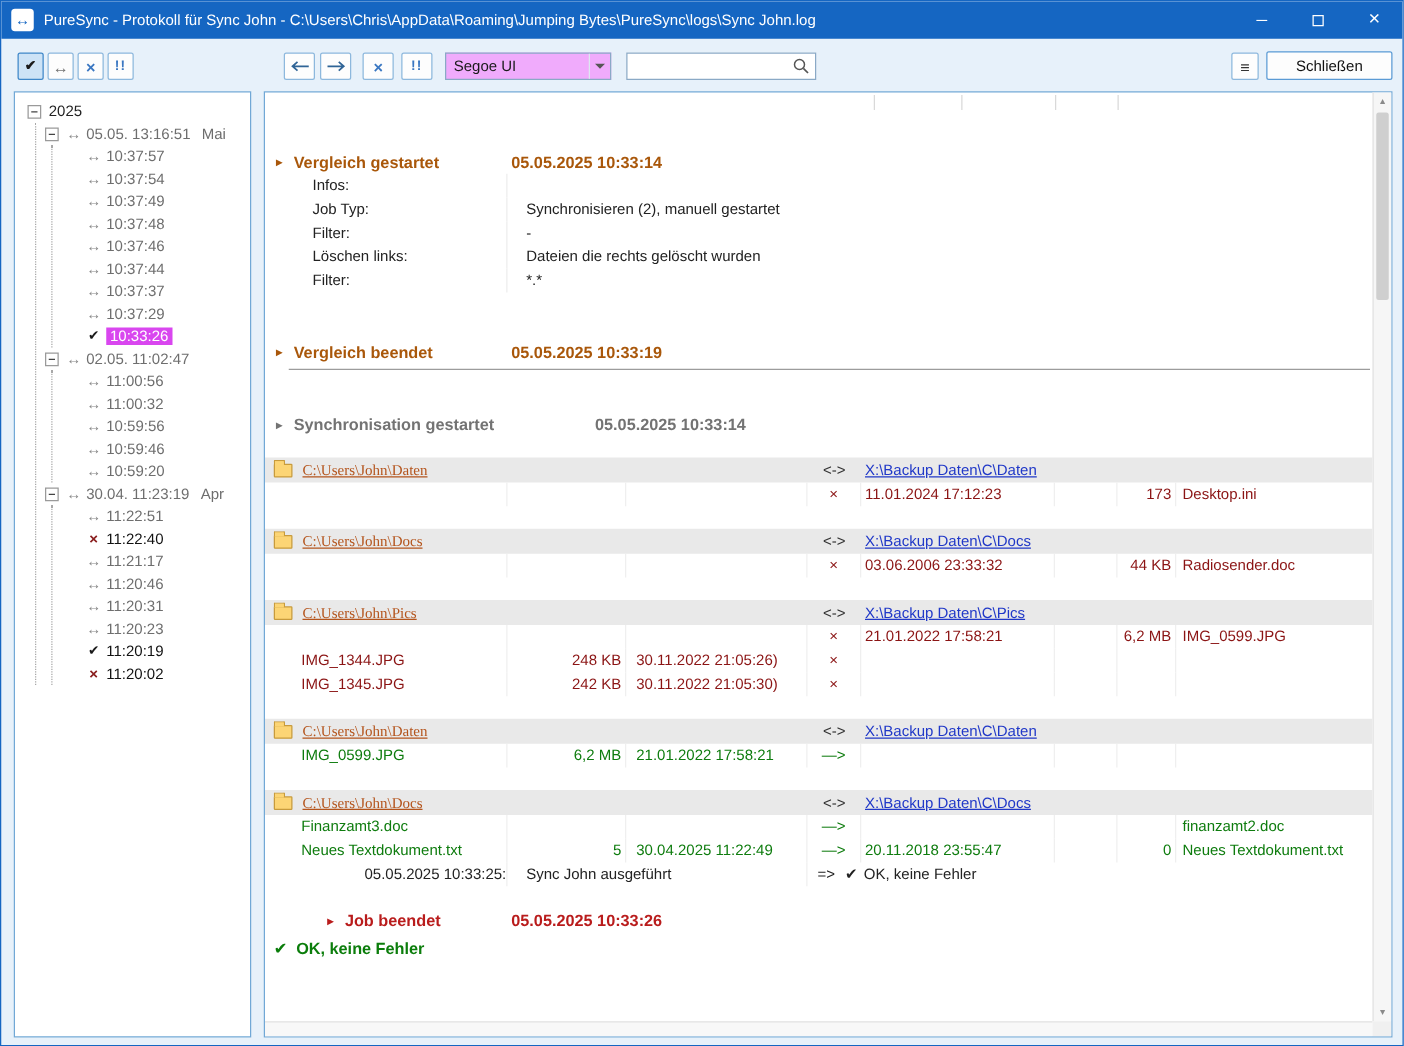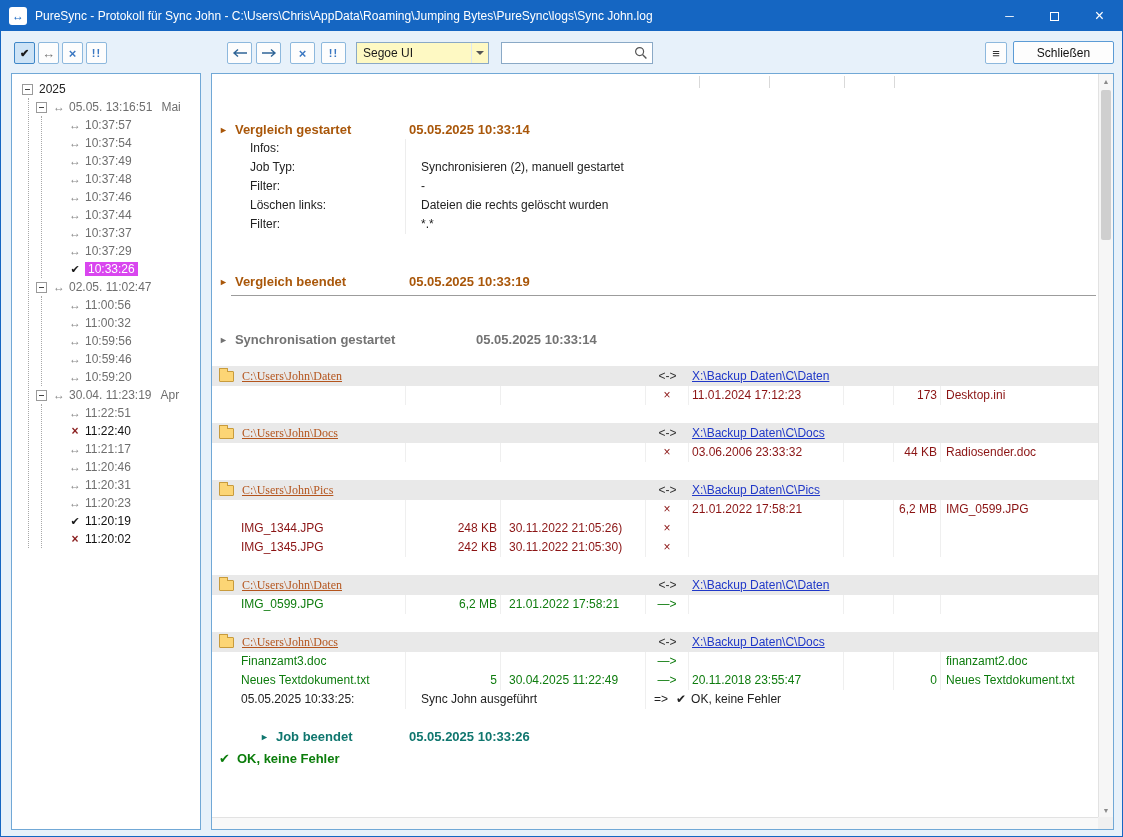--- a/index.html
+++ b/index.html
@@ -23,21 +23,21 @@
   .nav-group .tbtn { width: 25px; }
   .nav-group .tbtn:nth-child(3) { margin-left: 5px; }
   .nav-group .tbtn:nth-child(4) { margin-left: 2px; }
   .tbtn { width: 21px; height: 22px; background: #fdfdfd; border: 1px solid #8db8dd; border-radius: 2px; display: flex; align-items: center; justify-content: center; padding: 0; }
   .tbtn.pressed { background: #cde3f6; border-color: #3f87c8; }
   .tico { line-height: 1; }
   .icon-check { color: #1b1b1b; font-weight: bold; font-size: 11px; }
   .icon-sync { color: #767676; font-size: 13px; }
   .icon-cross { color: #3a77c2; font-weight: bold; font-size: 13px; }
   .icon-excl { color: #3a77c2; font-weight: bold; font-size: 11px; letter-spacing: 1px; }
-  .fontsel { position: absolute; left: 355px; top: 11px; width: 133px; height: 22px; background: #fef9c3; border: 1px solid #8aa9c6; display: flex; align-items: center; font-size: 12px; }
+  .fontsel { position: absolute; left: 355px; top: 11px; width: 133px; height: 22px; background: #f0abfc; border: 1px solid #8aa9c6; display: flex; align-items: center; font-size: 12px; }
   .fs-label { flex: 1; padding-left: 6px; color: #1b1b1b; }
   .fs-arrow { width: 17px; height: 100%; display: flex; align-items: center; justify-content: center; border-left: 1px solid #dde7f0; }
   .caret-down { width: 0; height: 0; border-left: 4px solid transparent; border-right: 4px solid transparent; border-top: 4px solid #555; }
   .searchwrap { position: absolute; left: 500px; top: 11px; width: 152px; height: 22px; }
   .searchwrap input { width: 100%; height: 100%; border: 1px solid #8aa9c6; padding: 0 22px 0 6px; font-size: 12px; font-family: inherit; background: #fff; }
   .search-icon { position: absolute; right: 5px; top: 4px; }
   .menu-btn { position: absolute; left: 984px; top: 11px; width: 22px; height: 22px; background: #fdfdfd; border: 1px solid #8db8dd; border-radius: 2px; font-size: 13px; color: #333; }
   .close-btn { position: absolute; left: 1012px; top: 10px; width: 101px; height: 23px; background: #fdfdfd; border: 1px solid #5b9bd5; border-radius: 2px; font-size: 12px; color: #111; font-family: inherit; }
 
   
@@ -62,21 +62,21 @@
   .ttime.sel { background: #d946ef; color: #fff; padding: 0 3px; }
 
   
   .content { position: absolute; left: 0; top: 0; right: 15px; bottom: 12px; overflow: hidden; padding-top: 46px; font-size: 12px; color: #222; }
   .tick { position: absolute; top: 2px; height: 12px; width: 0; border-left: 1px solid #d9d9d9; }
   .heading { position: relative; height: 19px; line-height: 19px; font-weight: bold; font-size: 13px; padding-left: 7px; color: #a9570a; white-space: nowrap; }
   .heading .bullet { font-size: 9px; margin-right: 7px; position: relative; top: -1px; }
   .heading .htime { position: absolute; left: 197px; }
   .heading.sync { color: #737373; }
   .heading.sync .htime { left: 264px; }
-  .heading.green { color: #0f766e; padding-left: 48px; }
+  .heading.green { color: #b91c1c; padding-left: 48px; }
   .mt38 { margin-top: 38px; } .mt34 { margin-top: 34px; } .mt17 { margin-top: 17px; } .mt3 { margin-top: 3px; }
   .inforow { display: grid; grid-template-columns: 194px 1fr; height: 19px; line-height: 19px; }
   .ilabel { padding-left: 38px; border-right: 1px solid #ededed; }
   .ival { padding-left: 15px; }
   .hrline { height: 0; border-top: 1px solid #9c9c9c; margin: 4px 2px 0 19px; }
   .section { margin-bottom: 18px; }
   .folder-row { display: grid; grid-template-columns: 434px 43px 1fr; height: 20px; line-height: 20px; background: #e9e9e9; }
   .folder-left { display: flex; align-items: center; padding-left: 7px; gap: 8px; font-family: Liberation Serif, serif; }
   .folder-icon { width: 15px; height: 11px; background: #fcd575; border: 1px solid #c89b3c; border-radius: 1px; position: relative; flex: none; }
   .folder-icon::before { content: ""; position: absolute; left: -1px; top: -4px; width: 7px; height: 3px; background: #fcd575; border: 1px solid #c89b3c; border-bottom: none; border-radius: 1px 1px 0 0; }
@@ -90,21 +90,21 @@
   .c-name-l { padding-left: 29px; }
   .c-size-l { text-align: right; padding-right: 3px; }
   .c-date-l { padding-left: 8px; }
   .c-act { text-align: center; }
   .c-date-r { padding-left: 3px; }
   .c-size-r { text-align: right; padding-right: 3px; }
   .c-name-r { padding-left: 5px; }
   .lrow.red { color: #8b1414; }
   .lrow.green { color: #0e7c0e; }
   .sumrow { display: grid; grid-template-columns: 194px 240px 1fr; height: 19px; line-height: 19px; color: #222; }
-  .sc1 { padding-left: 29px; border-right: 1px solid #efefef; }
+  .sc1 { padding-left: 29px; border-right: 1px solid #efefef; text-align: right; }
   .sc2 { padding-left: 15px; border-right: 1px solid #efefef; }
   .sc3 { padding-left: 8px; white-space: nowrap; }
   .sarrow { margin-right: 8px; }
   .scheck { margin-right: 5px; font-weight: bold; }
   .final-ok { height: 19px; line-height: 19px; padding-left: 7px; font-weight: bold; font-size: 13px; color: #0b7d0b; }
   .final-ok .fcheck { margin-right: 7px; }
 
   
   .vscroll { position: absolute; right: 0; top: 0; bottom: 12px; width: 15px; background: #f6f6f6; border-left: 1px solid #e2e2e2; }
   .sb-btn { position: absolute; left: 0; width: 14px; height: 14px; font-size: 7px; color: #8a8a8a; display: flex; align-items: center; justify-content: center; }

